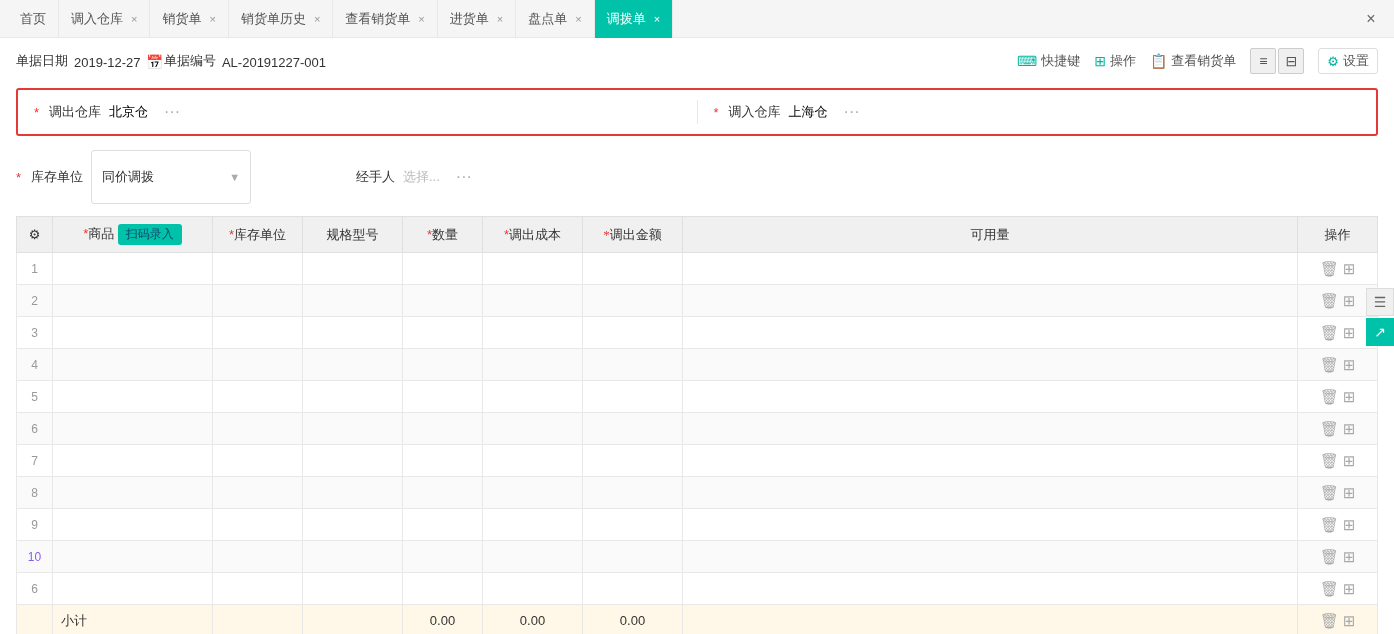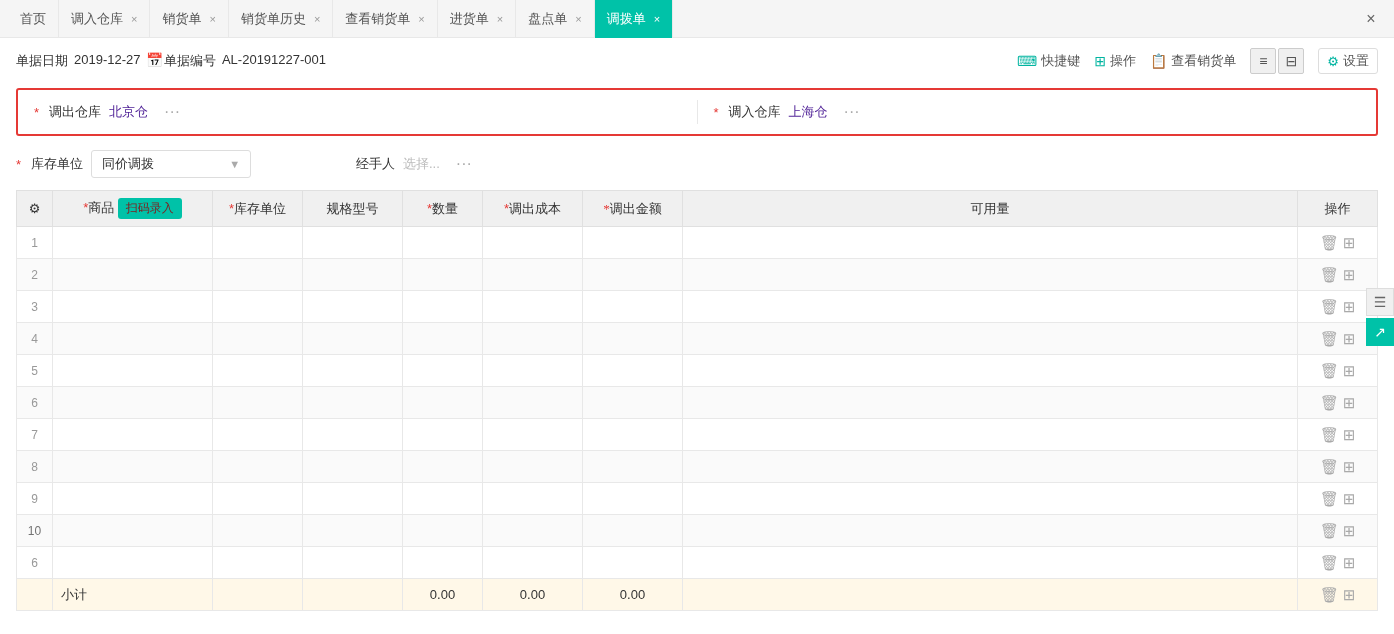--- a/index.html
+++ b/index.html
@@ -50,21 +50,21 @@
       color: #666;
     }
 
     
     .main-content {
       padding: 10px 16px;
       background: #fff;
     }
     .form-field {
       display: flex;
-      align-items: flex-start;
+      align-items: flex-end;
       gap: 6px;
       font-size: 13px;
       color: #333;
     }
     .form-label { color: #333; }
     .form-value { color: #333; }
     .calendar-icon {
       color: #aaa;
       cursor: pointer;
       font-size: 14px;
@@ -109,21 +109,21 @@
       gap: 0;
       margin-bottom: 14px;
     }
     .warehouse-field {
       display: flex;
       align-items: center;
       gap: 8px;
       flex: 1;
     }
     .warehouse-label { color: #333; font-size: 13px; }
-    .warehouse-value { color: #4c1d95; font-size: 13px; cursor: pointer; }
+    .warehouse-value { color: #000000; font-size: 13px; cursor: pointer; }
     .required-star { color: #e53935; margin-right: 2px; }
     .more-btn { color: #aaa; cursor: pointer; font-size: 16px; padding: 0 8px; }
     .warehouse-divider { width: 1px; background: #e8e8e8; height: 24px; margin: 0 16px; }
 
     
     .business-row {
       display: flex;
       align-items: center;
       gap: 0;
       margin-bottom: 12px;
@@ -132,21 +132,21 @@
       display: flex;
       align-items: center;
       gap: 8px;
       min-width: 300px;
     }
     .business-select {
       display: flex;
       align-items: center;
       border: 1px solid #ddd;
       border-radius: 3px;
-      padding: 4px 10px;
+      padding: 17px 10px;
       cursor: pointer;
       min-width: 160px;
       justify-content: space-between;
     }
     .business-select-value { color: #333; }
     .business-select-arrow { color: #aaa; font-size: 11px; }
 
     .handler-field {
       display: flex;
       align-items: center;
@@ -178,21 +178,21 @@
       height: 32px;
     }
     .data-table tr:nth-child(even) td { background: #fafafa; }
     .data-table .subtotal-row td {
       background: #fff8e8;
       font-weight: normal;
       color: #333;
     }
     .scan-btn {
       background: #00c2a8;
-      color: #7f1d1d;
+      color: #0c4a6e;
       border: none;
       border-radius: 3px;
       padding: 2px 8px;
       cursor: pointer;
       font-size: 12px;
       text-align: right;
     }
 
     
     .action-icons { display: flex; gap: 4px; justify-content: center; align-items: center; }
@@ -514,21 +514,21 @@
     <td style="background:#fff;"></td>
     <td style="background:#fff;"></td>
     <td>
       <div class="action-icons">
         <span class="action-icon" title="删除">🗑</span>
         <span class="action-icon" title="复制">⊞</span>
       </div>
     </td>
   </tr>
           <tr>
-    <td style="color:#737373;font-size:12px;">10</td>
+    <td style="color:#8b5cf6;font-size:12px;">10</td>
     <td style="background:#fafafa;"></td>
     <td style="background:#fafafa;"></td>
     <td style="background:#fafafa;"></td>
     <td style="background:#fafafa;"></td>
     <td style="background:#fafafa;"></td>
     <td style="background:#fafafa;"></td>
     <td style="background:#fafafa;"></td>
     <td>
       <div class="action-icons">
         <span class="action-icon" title="删除">🗑</span>

